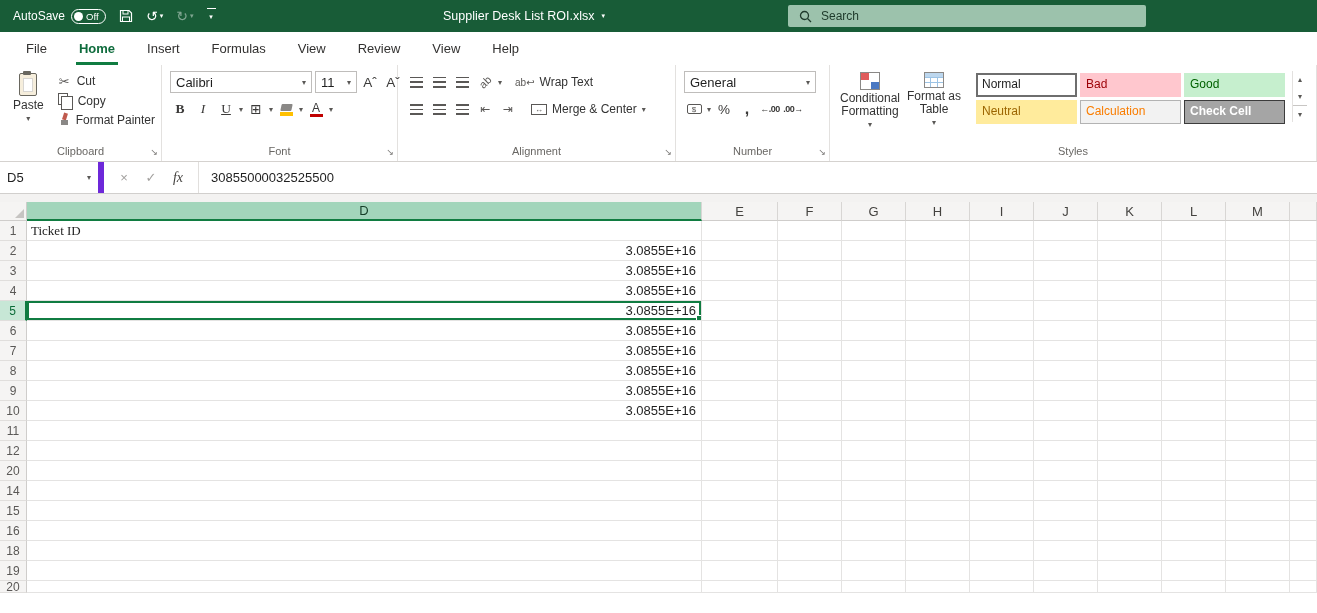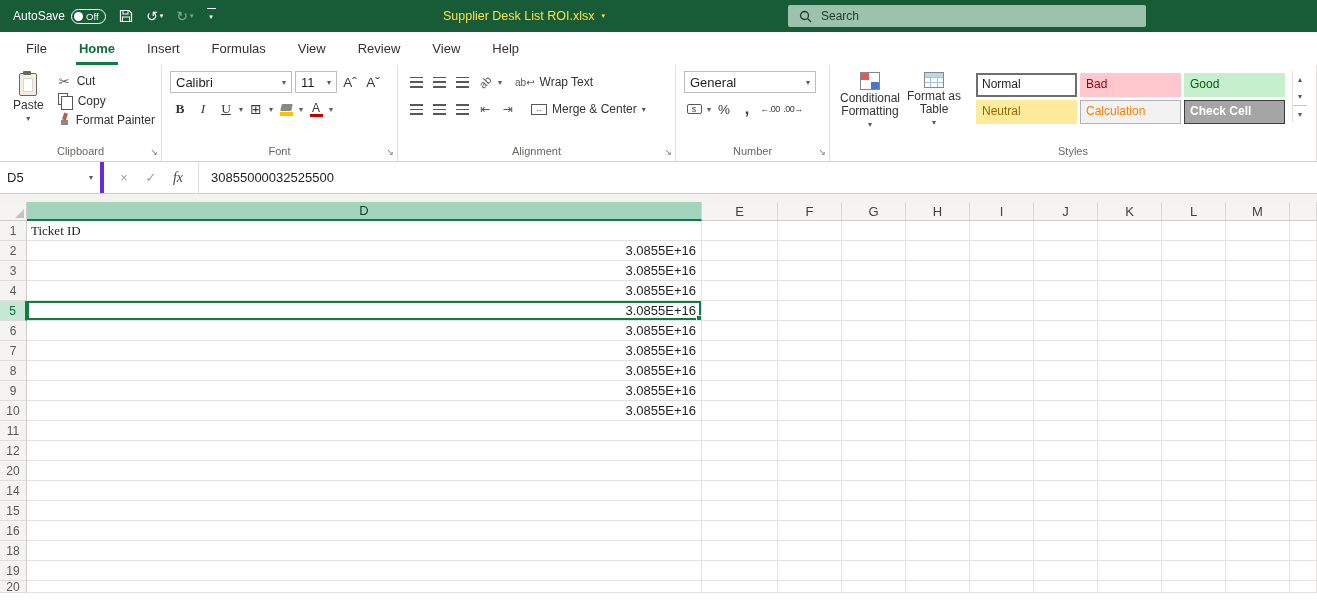--- a/index.html
+++ b/index.html
@@ -14,21 +14,21 @@
   .toggle { width:35px; height:15px; border:1px solid #fff; border-radius:8px;
     display:flex; align-items:center; gap:3px; padding-left:2px; }
   .knob { width:9px; height:9px; border-radius:50%; background:#fff; }
   .tstate { font-size:9.5px; color:#fff; }
   .tbtn { display:flex; align-items:center; gap:2px; color:#fff; font-size:14px; line-height:14px; }
   .tbtn.dim { opacity:.45; }
   .tchev { font-size:7px; }
   .qat-custom { display:inline-flex; flex-direction:column; align-items:center; }
   .qat-bar { width:9px; height:1.5px; background:#fff; margin-bottom:1px; }
   .doc-title { position:absolute; left:443px; top:0; height:100%;
-    display:flex; align-items:center; gap:7px; font-size:12.5px; color:#fde047; }
+    display:flex; align-items:center; gap:7px; font-size:12.5px; color:#ffffff; }
   .searchbox { position:absolute; left:788px; top:5px; width:358px; height:22px;
     background:#9CC2AC; border-radius:2px; display:flex; align-items:center;
     gap:9px; padding-left:11px; color:#1E3A2B; font-size:12px; }
 
   
   .tabrow { height:33px; background:#fff; display:flex; align-items:stretch;
     padding-left:10px; font-size:13px; }
   .rtab { padding:0 16px; display:flex; align-items:center; color:#323130; position:relative; }
   .rtab.active { color:#0F6C3D; font-weight:600; }
   .rtab.active::after { content:""; position:absolute; left:13px; right:13px; bottom:0;
@@ -59,21 +59,21 @@
   .ic-copy::after { content:""; position:absolute; left:2px; top:2px; width:10px; height:12px;
     border:1px solid #5A5856; background:#fff; }
   .ic-brush { width:14px; height:14px; position:relative; }
   .ic-brush::before { content:""; position:absolute; left:6px; top:0; width:4px; height:7px;
     background:#C05A4E; transform:rotate(18deg); }
   .ic-brush::after { content:""; position:absolute; left:4px; top:7px; width:7px; height:5px; background:#8A8886; }
 
   .frow { display:flex; align-items:center; gap:3px; margin-bottom:5px; }
   .combo { height:22px; border:1px solid #BFBDBB; background:#fff; display:flex;
     align-items:center; justify-content:space-between; padding:0 5px; font-size:13px; color:#1F1F1F; }
-  .font-name { width:122px; } .font-size { width:42px; } .num-format { width:132px; }
+  .font-name { width:142px; } .font-size { width:42px; } .num-format { width:132px; }
   .fbtn { min-width:20px; height:22px; display:flex; align-items:center; justify-content:center;
     font-size:13.5px; color:#3B3A39; }
   .fbtn.b { font-weight:700; font-family:"Liberation Serif",serif; }
   .fbtn.i { font-style:italic; font-family:"Liberation Serif",serif; }
   .fbtn.u { text-decoration:underline; font-family:"Liberation Serif",serif; }
   .stack { flex-direction:column; gap:0; padding-top:2px; }
   .cbar { display:block; width:13px; height:3.5px; margin-top:1px; }
   .yellow { background:#FFC000; } .red { background:#C00000; }
   .bucket { width:11px; height:7px; background:#8A8886; transform:skewX(-12deg); border-radius:1px; }
   .fc-a { font-size:12px; line-height:10px; color:#3B3A39; }
@@ -82,21 +82,21 @@
     background:linear-gradient(to bottom,#5A5856 0 1.5px,transparent 1.5px 4.5px,#5A5856 4.5px 6px,transparent 6px 9px,#5A5856 9px 10.5px); }
   .orient { transform:rotate(-45deg); font-size:11px; color:#5A5856; }
   .wrap-ic { font-size:10px; color:#5A5856; }
   .ic-merge { width:16px; height:11px; border:1px solid #5A5856; display:flex;
     align-items:center; justify-content:center; font-size:8px; color:#5A5856; }
   .indent { font-size:12px; color:#5A5856; }
   .gap-l { margin-left:10px; }
 
   .ic-money { width:15px; height:10px; border:1px solid #5A5856; border-radius:2px;
     display:flex; align-items:center; justify-content:center; font-size:8px; color:#5A5856; }
-  .dec { font-size:9px; letter-spacing:-0.5px; }
+  .dec { font-size:9px; letter-spacing:-0.5px;font-weight:bold; }
   .comma { font-size:16px; font-weight:600; }
 
   .bigbtn { width:64px; display:flex; flex-direction:column; align-items:center;
     text-align:center; font-size:12px; color:#333; gap:2px; padding-top:1px; }
   .biglabel { line-height:13px; }
   .ic-cf { width:20px; height:18px; border:1px solid #8A8886;
     background:linear-gradient(#E05C5C,#E05C5C) 0 0/45% 45% no-repeat,
       linear-gradient(#4A78C2,#4A78C2) 100% 100%/45% 45% no-repeat,#fff; }
   .ic-fat { width:20px; height:16px; border:1px solid #8A8886;
     background:linear-gradient(to bottom,#BDD7EE 0 4px,transparent 4px),
@@ -109,21 +109,21 @@
   .stylecell.sel { border:2px solid #565656; line-height:19px; padding-left:4px; }
   .gal-arrows { display:flex; flex-direction:column; border-left:1px solid #E3E1DF; margin-left:3px; }
   .garr { width:14px; height:17px; display:flex; align-items:center; justify-content:center;
     font-size:8px; color:#5A5856; }
   .garr.more { border-top:1px solid #C8C6C4; }
 
   
   .fbar { height:32px; background:#fff; border-bottom:1px solid #D1CFCD;
     display:flex; align-items:center; }
   .namebox { width:104px; height:100%; padding:0 7px; display:flex; align-items:center;
-    justify-content:space-between; font-size:13px; color:#1F1F1F; border-right:4px solid #6d28d9; }
+    justify-content:space-between; font-size:13px; color:#1F1F1F; border-right:6px solid #6d28d9; }
   .fb-icons { height:100%; display:flex; align-items:center; gap:3px; padding:0 8px;
     border-right:1px solid #E1DFDD; }
   .fb-btn { width:24px; height:22px; display:flex; align-items:center; justify-content:center;
     font-size:13px; color:#A19F9D; }
   .fb-btn.fx { color:#44423F; font-style:italic; font-family:"Liberation Serif",serif; font-size:14px; }
   .fb-input { flex:1; padding-left:12px; font-size:13px; color:#1F1F1F; }
 
   .spacer { height:8px; background:#F3F2F1; }
 
   

